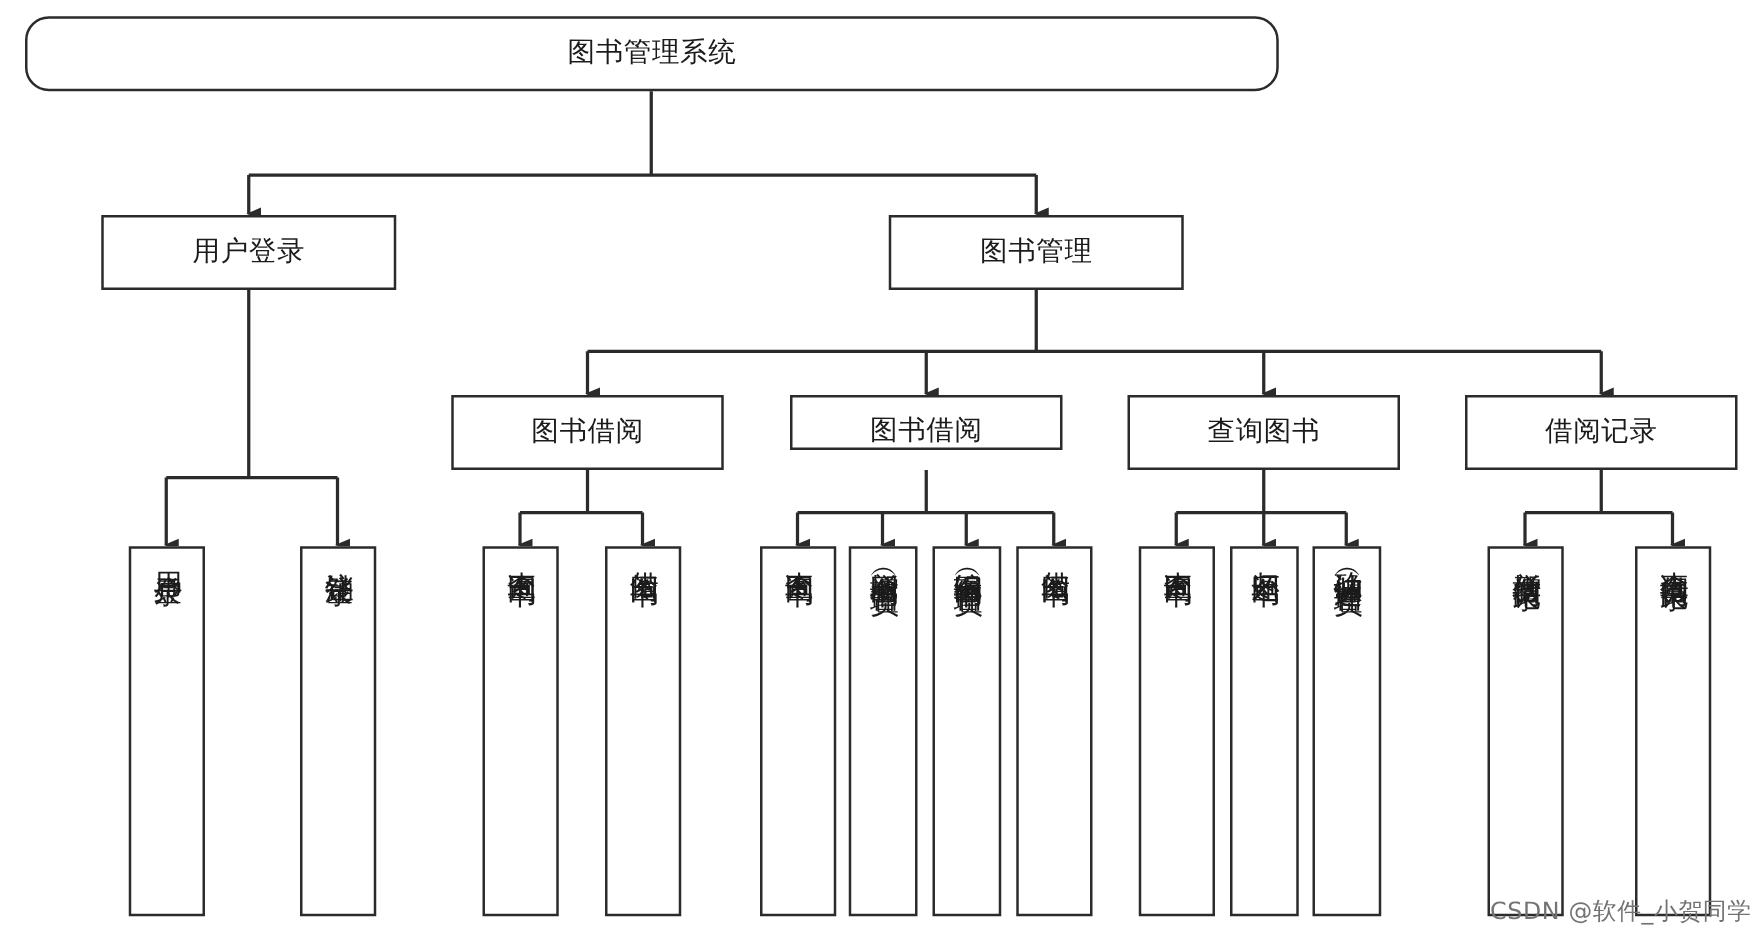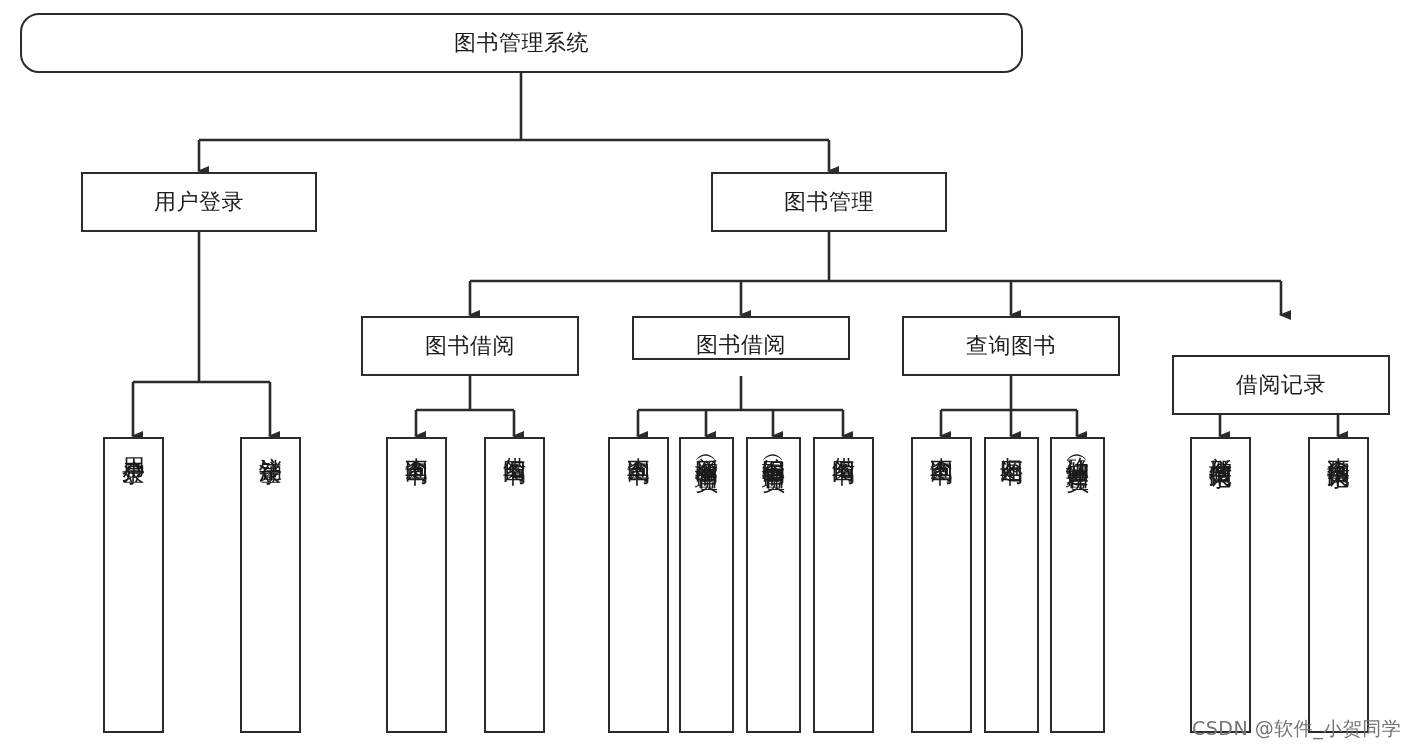--- a/index.html
+++ b/index.html
@@ -122,21 +122,21 @@
       </div>
       <div class="node" style="left: 361px; top: 316px; width: 218px; height: 60px;">
         <span class="node-label">图书借阅</span>
       </div>
       <div class="node" style="left: 632px; top: 316px; width: 218px; height: 44px; align-items: flex-end;">
         <span class="node-label">图书借阅</span>
       </div>
       <div class="node" style="left: 902px; top: 316px; width: 218px; height: 60px;">
         <span class="node-label">查询图书</span>
       </div>
-      <div class="node" style="left: 1172px; top: 316px; width: 218px; height: 60px; margin-top: 39px;">
+      <div class="node" style="left: 1172px; top: 316px; width: 218px; height: 60px;">
         <span class="node-label">借阅记录</span>
       </div>
       <div class="node vertical" style="left: 103px; top: 437px; width: 61px; height: 296px;">
         <span class="node-label">用户登录</span>
       </div>
       <div class="node vertical" style="left: 240px; top: 437px; width: 61px; height: 296px;">
         <span class="node-label">注销登录</span>
       </div>
       <div class="node vertical" style="left: 386px; top: 437px; width: 61px; height: 296px;">
         <span class="node-label">查询图书</span>

